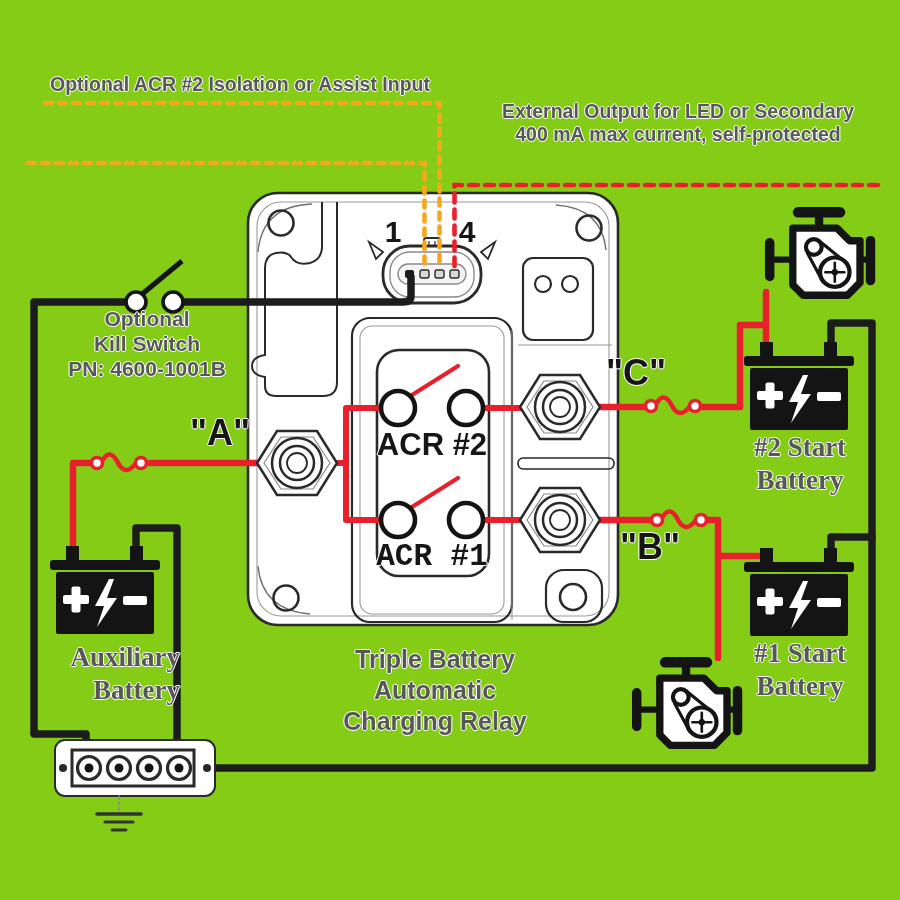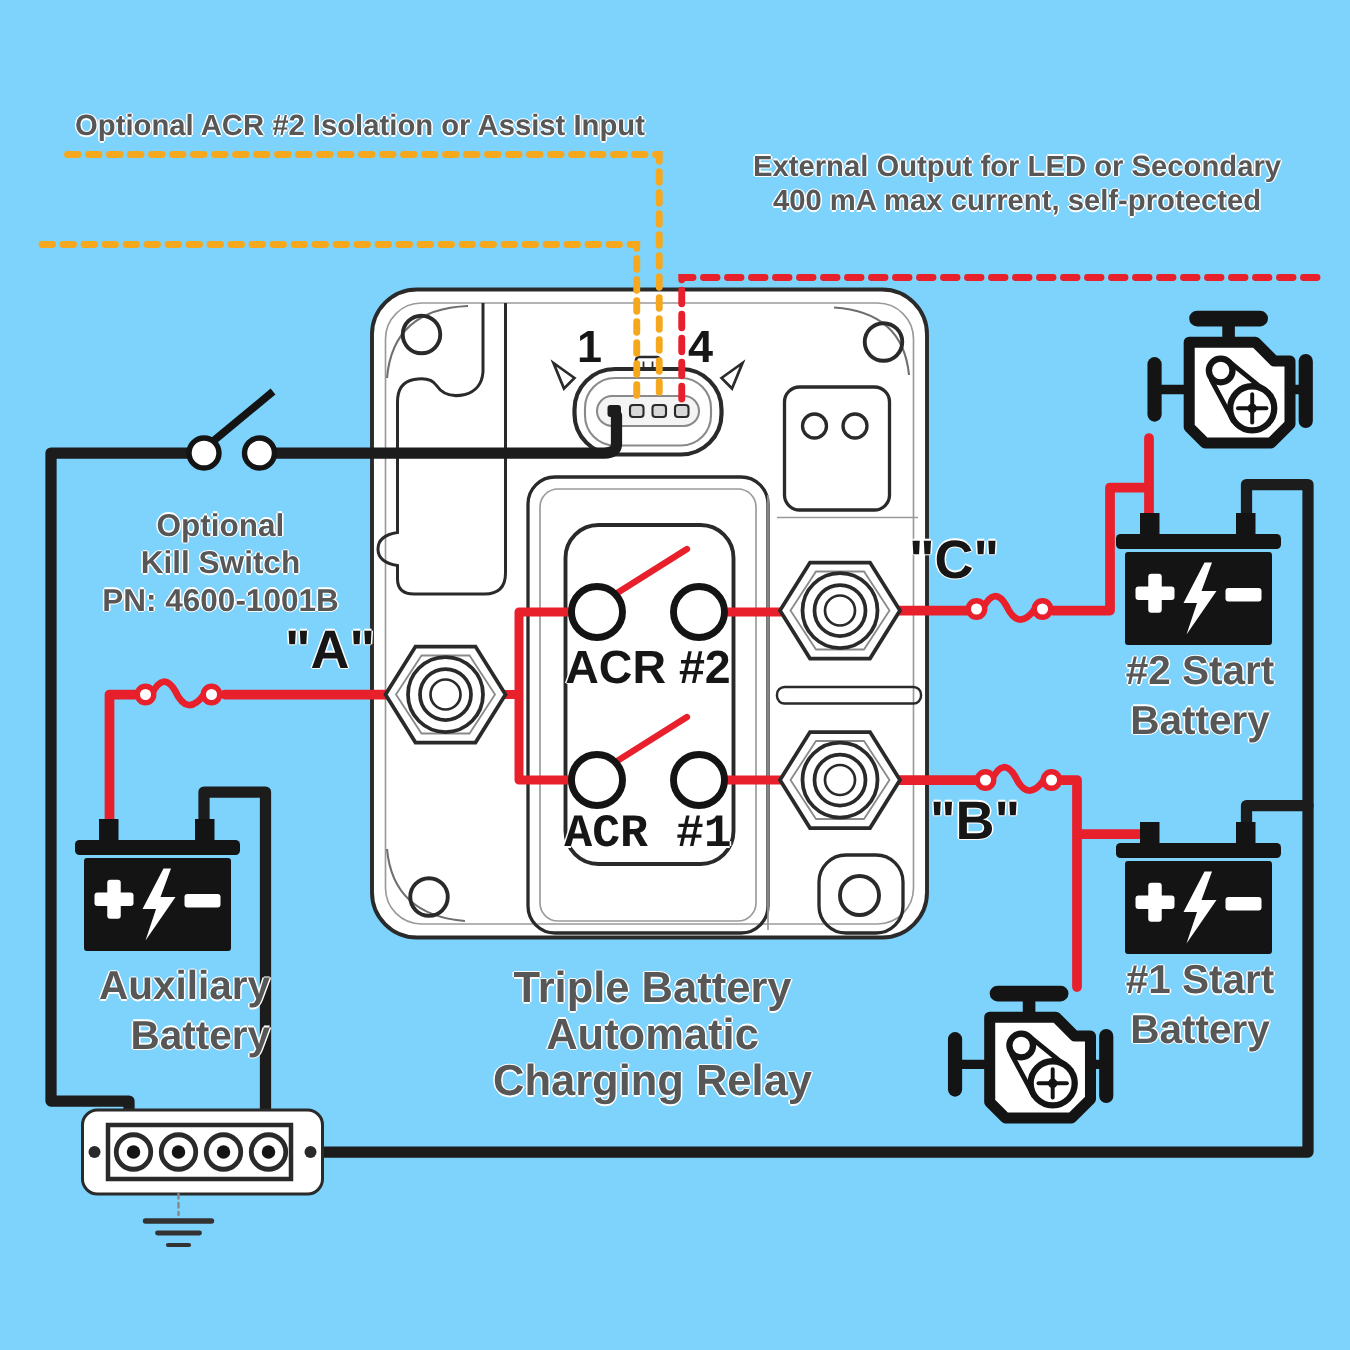--- a/index.html
+++ b/index.html
@@ -1,32 +1,32 @@
 <!DOCTYPE html>
 <html style="--wire-red: #e8202c; --wire-black: #1c1c1c; --dash-yellow: #f5a81e; --dash-red: #e8202c; --text-gray: #575757; --text-black: #161616;"><head>
 <meta charset="utf-8">
 <style>
   html,body{margin:0;padding:0;background:#fff;}
   #stage{
-    position:relative;width:900px;height:900px;background:#7dd3fc;overflow:hidden;
+    position:relative;width:900px;height:900px;background:#84cc16;overflow:hidden;
     font-family:"Liberation Sans",sans-serif;
   }
   #art{position:absolute;left:0;top:0;}
   .lbl{
     position:absolute;font-weight:700;text-align:center;
     color:var(--text-gray,#575757);
     text-shadow:0 1px 0 #fff,0 -1px 0 #fff,1px 0 0 #fff,-1px 0 0 #fff;
     white-space:nowrap;line-height:1.15;
   }
   .lbl.black{color:var(--text-black,#161616);}
   .s19{font-size:19.5px;line-height:22.5px;}
-  .s21{font-size:21px;line-height:25px;margin-top:32px;}
+  .s21{font-size:21px;line-height:25px;}
   .s26{font-size:31px;}
-  .s27{font-size:27px;line-height:33px;}
-  .s29{font-size:29px;line-height:31px;}
+  .s27{font-size:27px;line-height:33px;font-family:Liberation Serif, serif;}
+  .s29{font-size:25px;line-height:31px;}
   .s30{font-size:30px;}
   .s36{font-size:36px;}
   
   .wr{stroke:var(--wire-red,#e8202c);}
   .wb{stroke:var(--wire-black,#1c1c1c);}
   .dy{stroke:var(--dash-yellow,#f5a81e);}
   .dr{stroke:var(--dash-red,#e8202c);}
 </style>
 </head>
 <body>

